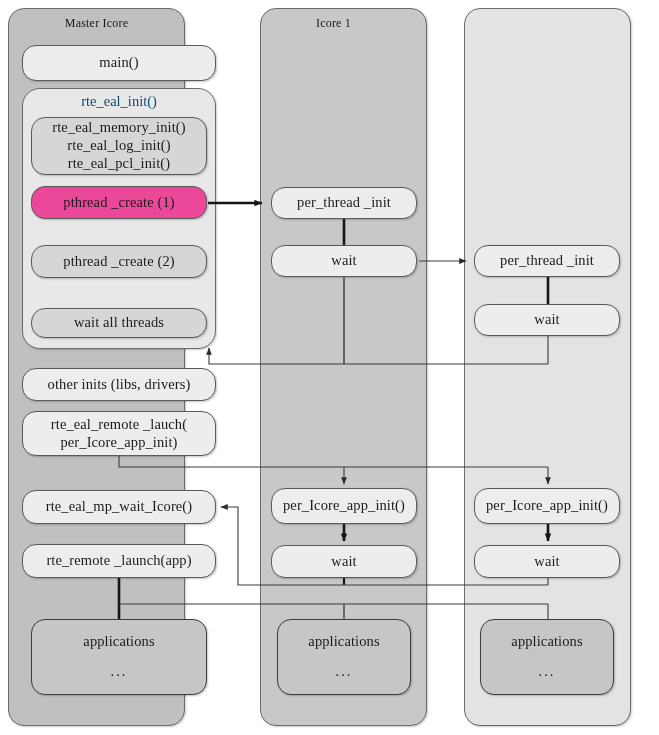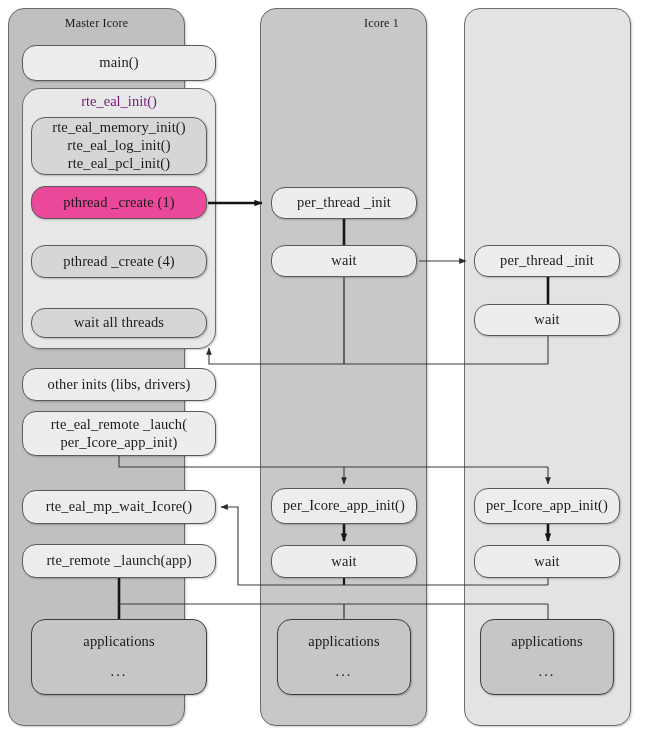--- a/index.html
+++ b/index.html
@@ -61,55 +61,55 @@
     box-sizing: border-box;
     border: 1.2px solid #6b6b6b;
     border-radius: 16px;
     box-shadow: 1px 1px 2px rgba(0,0,0,0.2);
   }
   .group-title {
     position: absolute;
     width: 100%;
     text-align: center;
     font-size: 14.5px;
-    color: #701a75;
+    color: #0c4a6e;
     white-space: nowrap;
   }
 </style>
 </head>
 <body>
 
 <div id="diagram-root">
 
   <div class="group-box" style="left:8px; top:8px; width:177px; height:718px; background:#c0c0c0;"></div>
   <div class="group-box" style="left:260px; top:8px; width:167px; height:718px; background:#c8c8c8;"></div>
   <div class="group-box" style="left:464px; top:8px; width:167px; height:718px; background:#e3e3e3;"></div>
 
   <div class="col-label" style="left:8px; top:16px; width:177px;">Master Icore</div>
-  <div class="col-label" style="left:260px; top:16px; width:147px;padding-left:48px;">Icore 1</div>
+  <div class="col-label" style="left:260px; top:16px; width:147px;">Icore 1</div>
 
   <div class="node rrect" style="left:22px; top:45px; width:194px; height:36px;">
     <span class="ln">main()</span>
   </div>
 
   <div class="group-box" style="left:22px; top:88px; width:194px; height:261px; background:#e8e8e8; border-radius:18px;"></div>
   <div class="group-title" style="left:22px; top:93px; width:194px;">rte_eal_init()</div>
 
   <div class="node rrect" style="left:31px; top:117px; width:176px; height:58px; background:#d6d6d6;">
     <span class="ln">rte_eal_memory_init()</span>
     <span class="ln">rte_eal_log_init()</span>
     <span class="ln">rte_eal_pcl_init()</span>
   </div>
 
   <div class="node rrect" style="left:31px; top:186px; width:176px; height:33px; background:#ec4899;">
     <span class="ln">pthread _create (1)</span>
   </div>
 
   <div class="node rrect" style="left:31px; top:245px; width:176px; height:33px; background:#d6d6d6;">
-    <span class="ln">pthread _create (4)</span>
+    <span class="ln">pthread _create (2)</span>
   </div>
 
   <div class="node rrect" style="left:31px; top:308px; width:176px; height:30px; background:#d6d6d6;">
     <span class="ln">wait all threads</span>
   </div>
 
   <div class="node rrect" style="left:22px; top:368px; width:194px; height:33px;">
     <span class="ln">other inits (libs, drivers)</span>
   </div>
 

